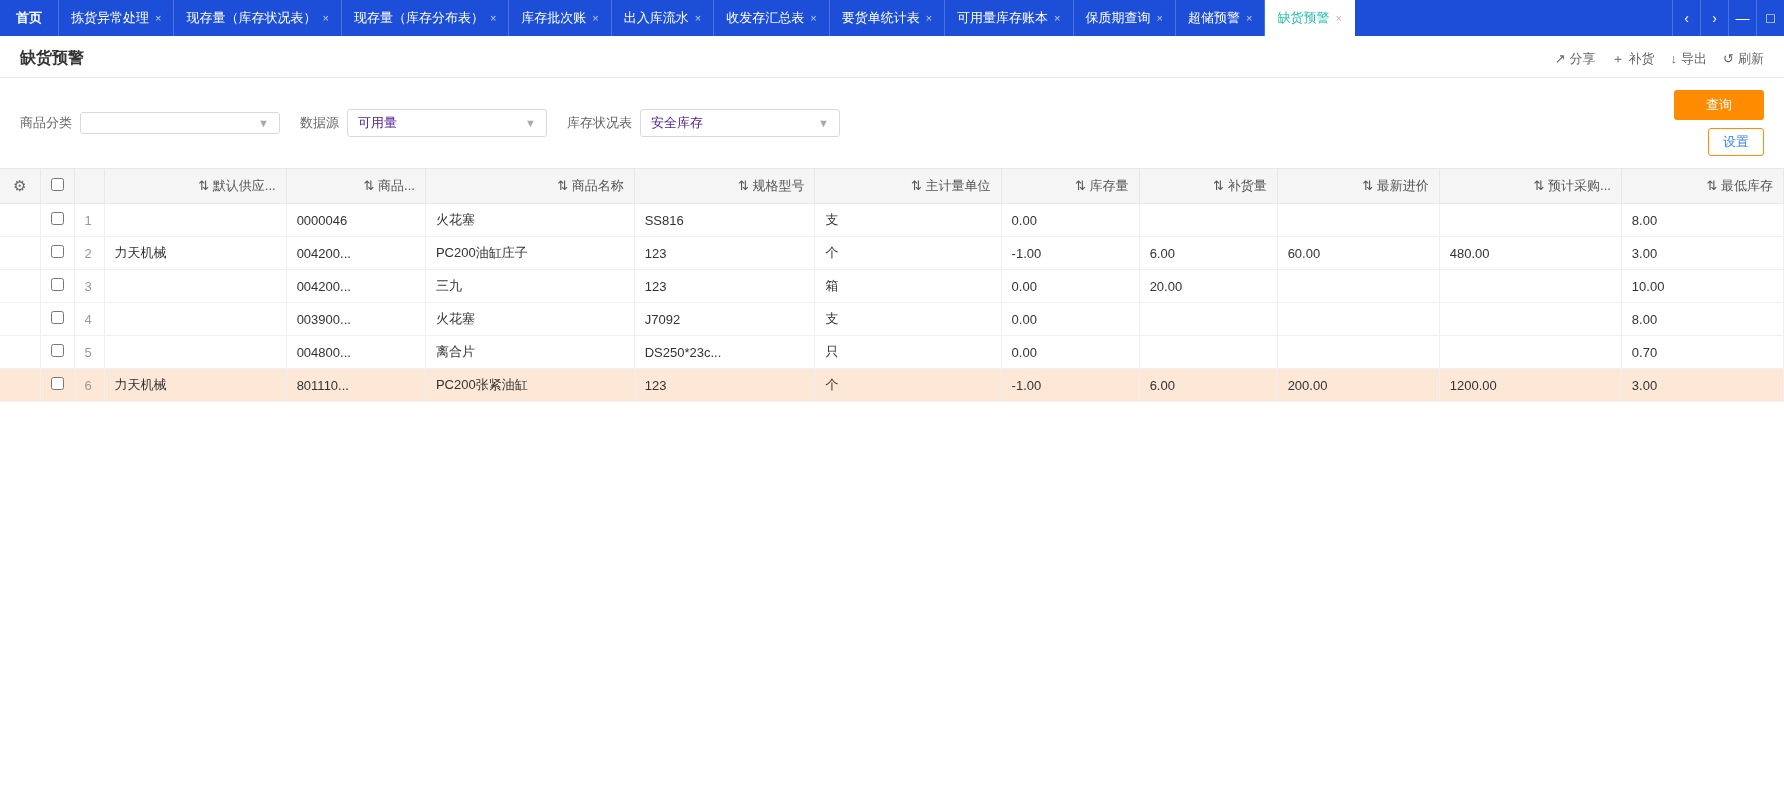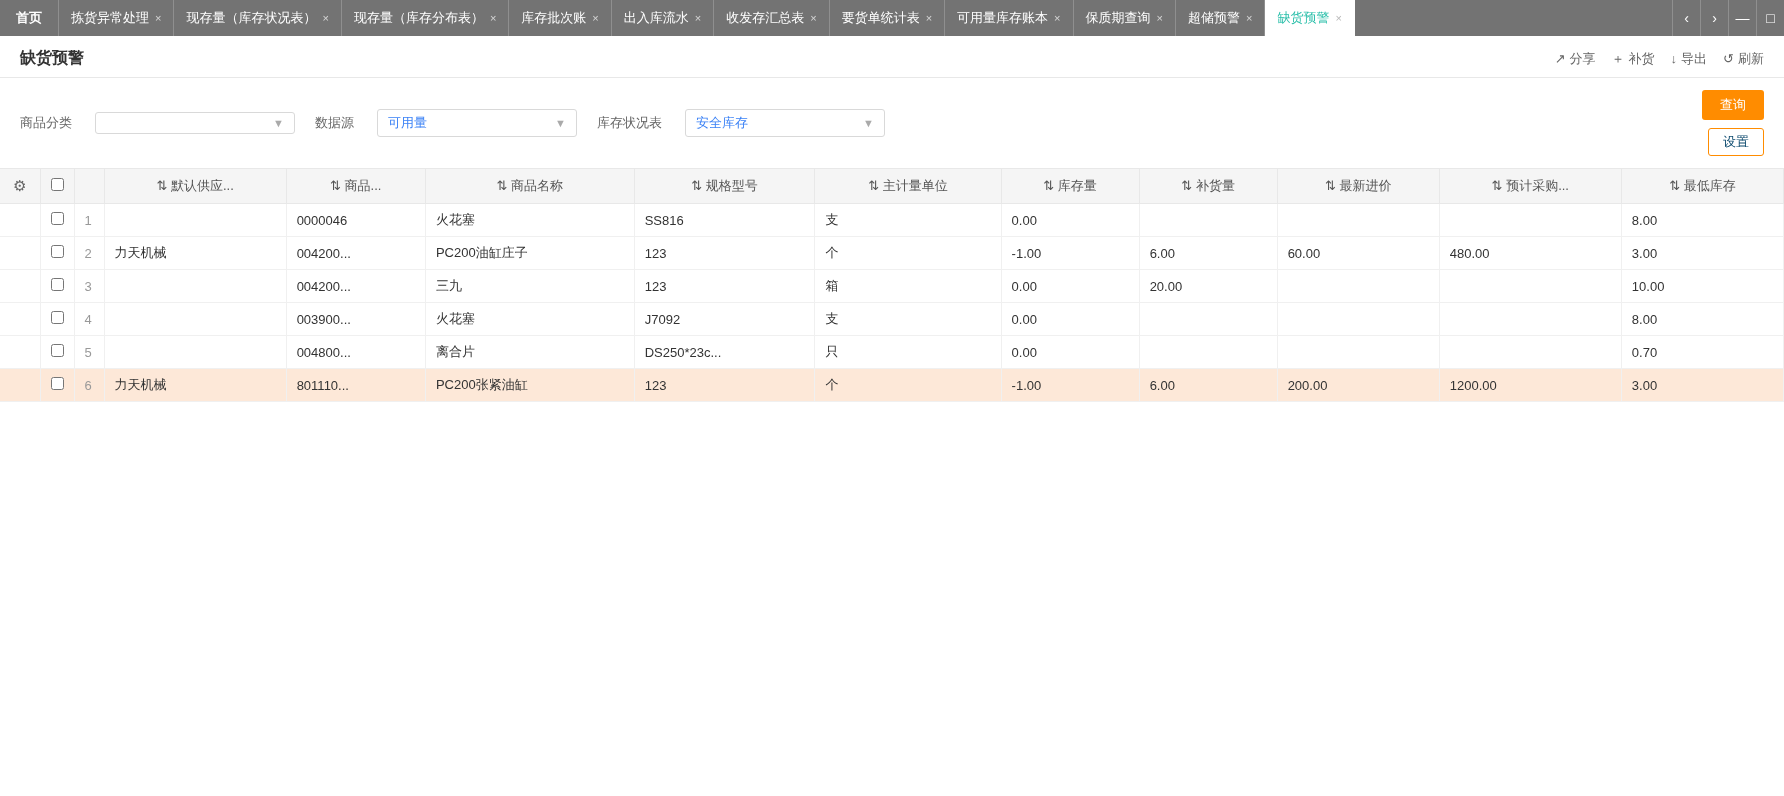--- a/index.html
+++ b/index.html
@@ -2,21 +2,21 @@
 <html><head>
   <meta charset="utf-8">
   <style>
     * { box-sizing: border-box; margin: 0; padding: 0; }
     body { font-family: 'Microsoft YaHei', Arial, sans-serif; font-size: 13px; background: #f0f0f0; color: #333; overflow: hidden; }
 
     
     .tab-bar {
       display: flex;
       align-items: center;
-      background: #737373;
+      background: #1d4ed8;
       height: 36px;
       overflow: hidden;
       position: relative;
     }
     .tab-item {
       display: flex;
       align-items: center;
       padding: 0 12px;
       height: 36px;
       color: #fff;
@@ -97,21 +97,21 @@
     .filter-area {
       display: flex;
       align-items: center;
       padding: 12px 20px;
       gap: 20px;
       background: #fff;
     }
     .filter-group {
       display: flex;
       align-items: center;
-      gap: 23px;
+      gap: 8px;
     }
     .filter-label {
       color: #666;
       white-space: nowrap;
       font-size: 13px;
     }
     .filter-select {
       display: flex;
       align-items: center;
       border: 1px solid #d9d9d9;
@@ -124,37 +124,37 @@
     }
     .filter-select .arrow {
       color: #aaa;
       font-size: 11px;
       margin-left: 8px;
     }
     .filter-select-text {
       color: #999;
     }
     .filter-select-value {
-      color: #3b82f6;
+      color: #4c1d95;
       text-align: center;
     }
 
     .btn-query {
       background: #ff8c00;
       color: #fff;
       border: none;
       border-radius: 3px;
-      padding: 6px 18px;
+      padding: 6px 32px;
       cursor: pointer;
       font-size: 13px;
       margin-left: auto;
     }
     .btn-settings {
       background: #fff;
-      color: #0c4a6e;
+      color: #3b82f6;
       border: 1px solid #ff8c00;
       border-radius: 3px;
       padding: 4px 14px;
       cursor: pointer;
       font-size: 13px;
       margin-left: auto;
       margin-top: 4px;
       display: block;
     }
 
@@ -176,21 +176,21 @@
       border-collapse: collapse;
       font-size: 13px;
     }
     thead tr {
       background: #f5f5f5;
       border-top: 1px solid #e8e8e8;
       border-bottom: 1px solid #e8e8e8;
     }
     thead th {
       padding: 8px 10px;
-      text-align: center;
+      text-align: right;
       font-weight: normal;
       color: #555;
       white-space: nowrap;
       border-right: 1px solid #e8e8e8;
       position: relative;
     }
     thead th:first-child {
       width: 40px;
       text-align: center;
     }

